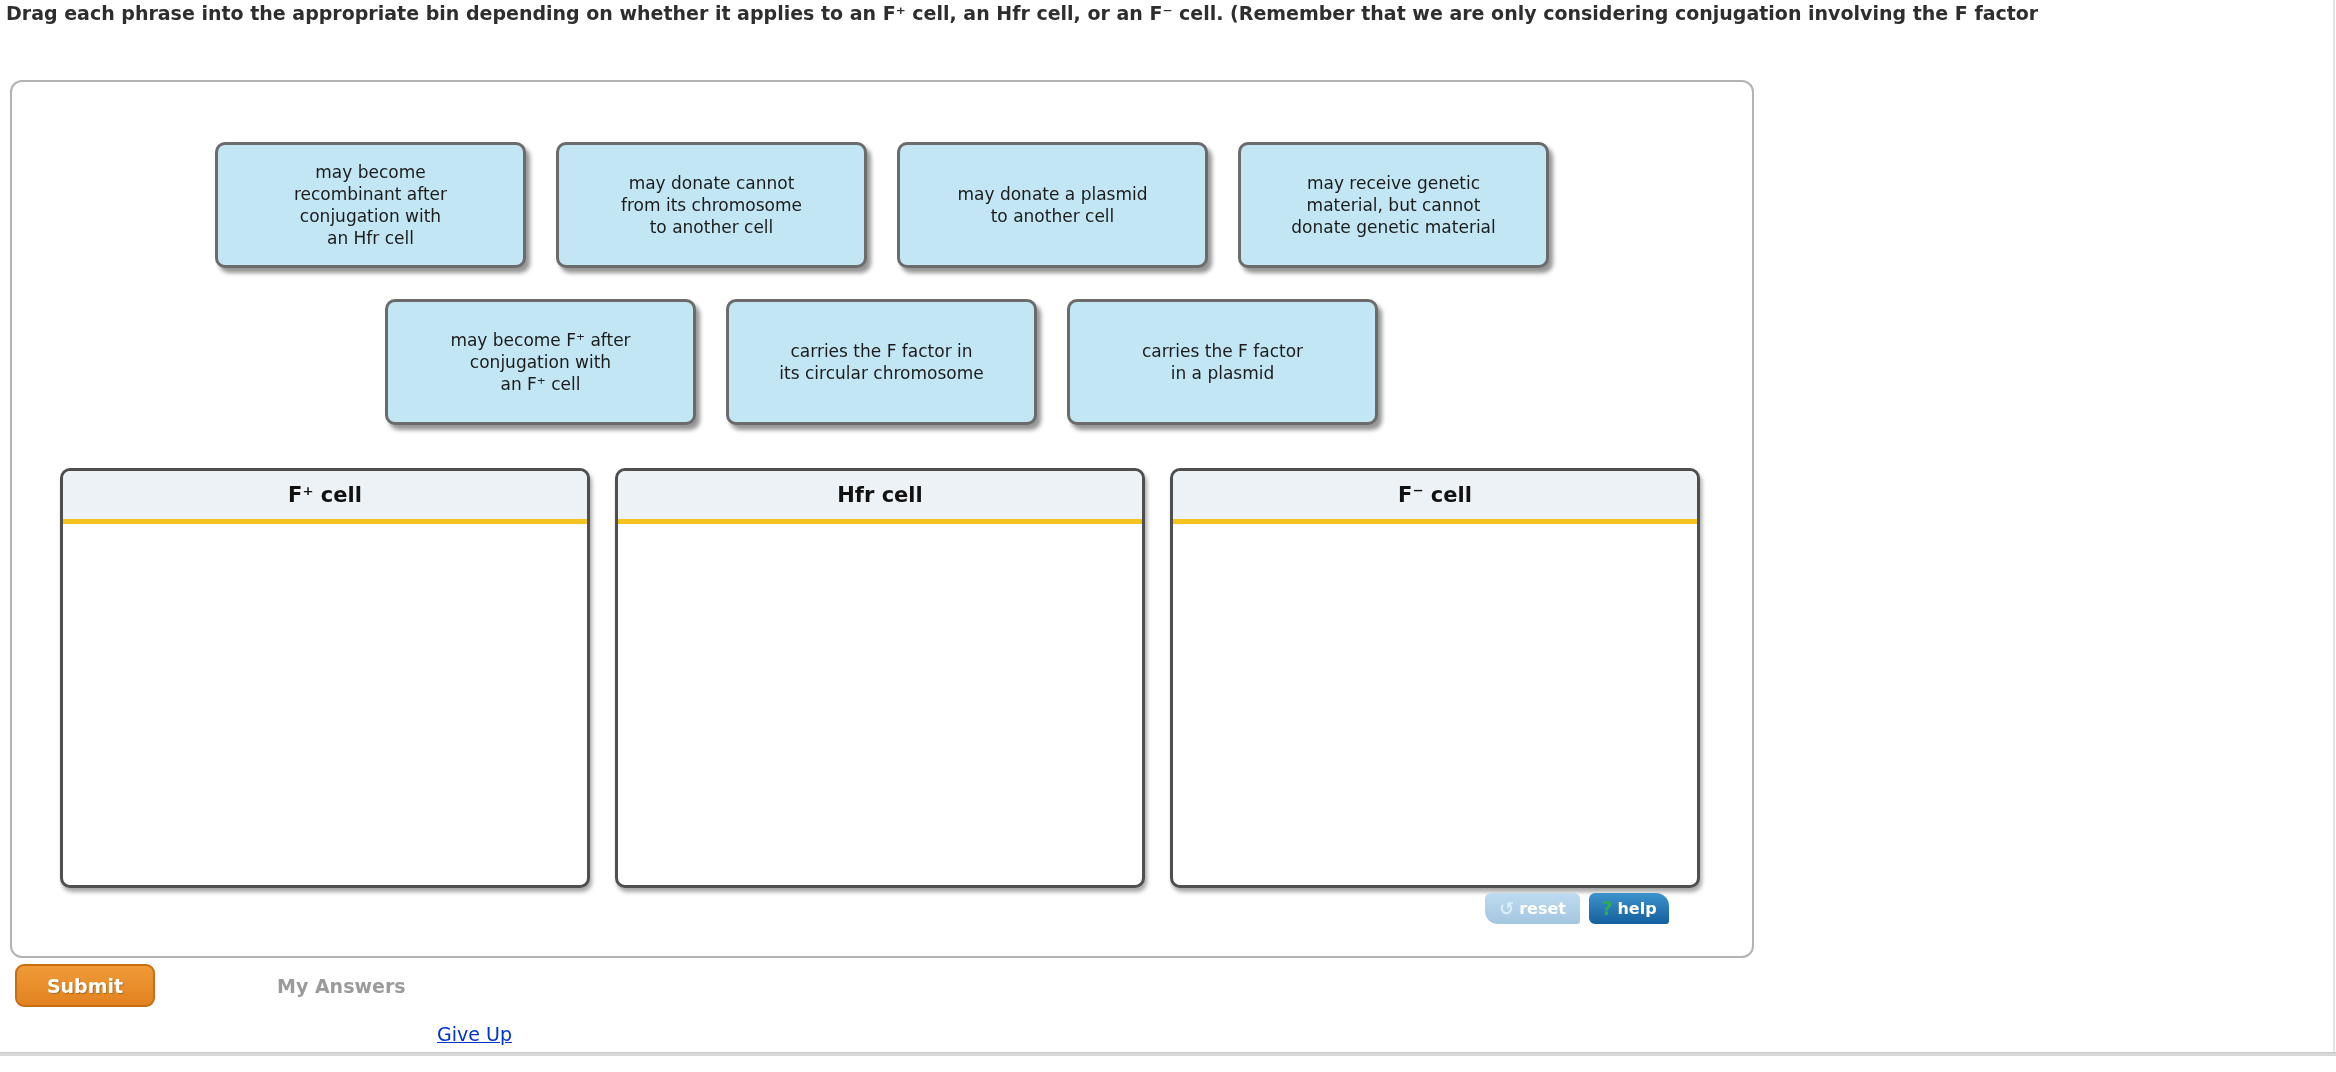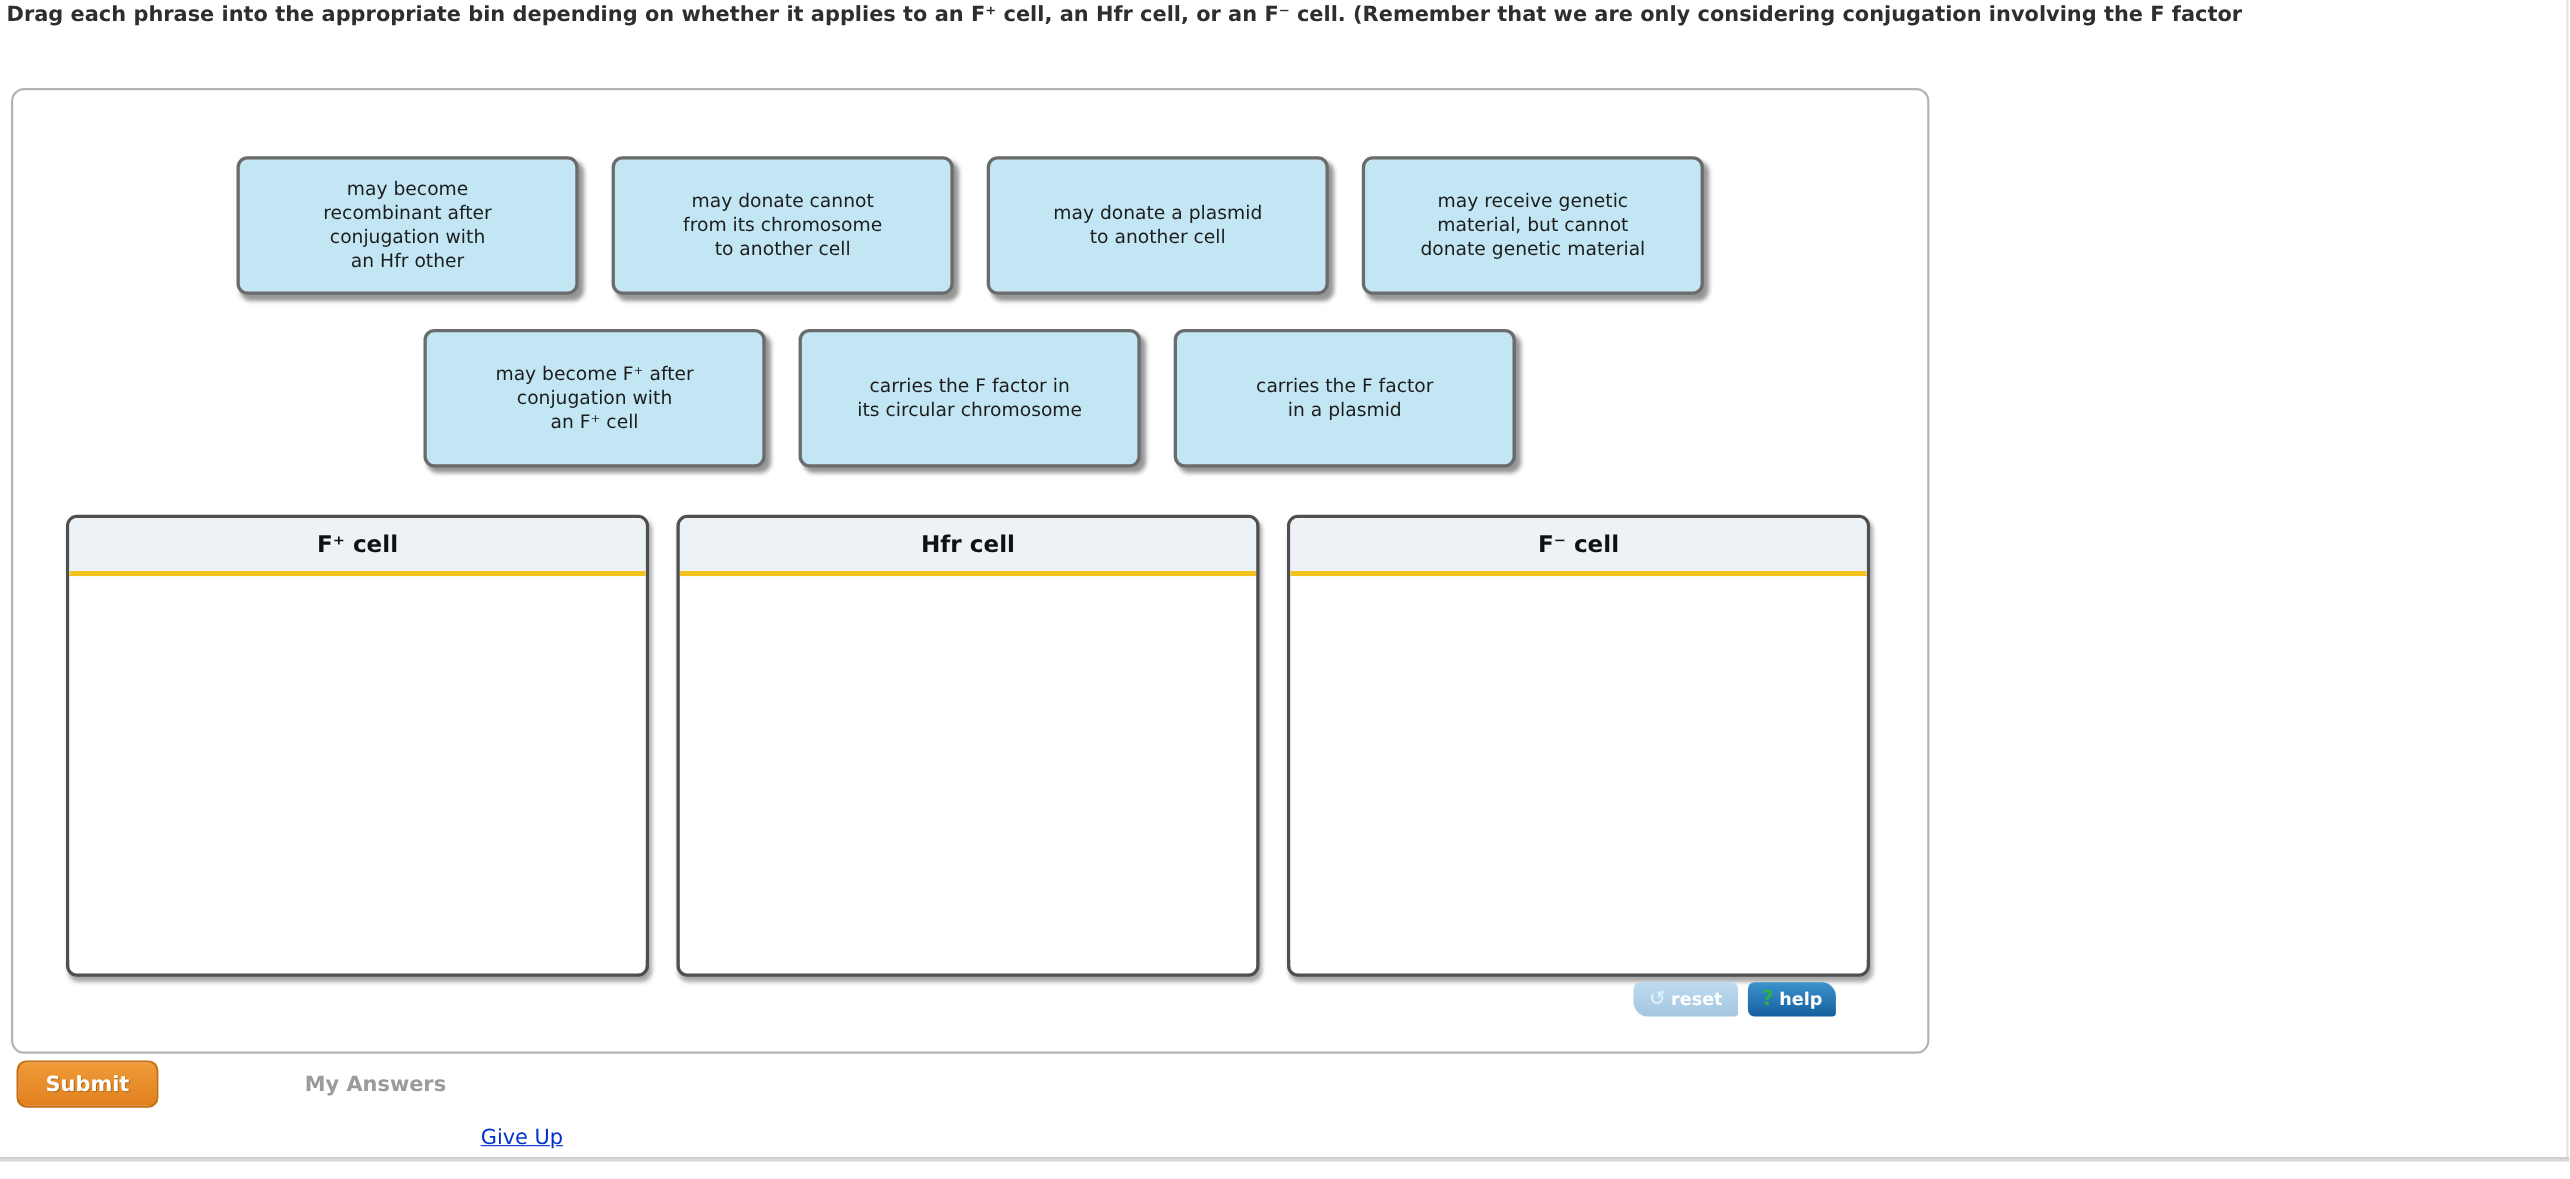--- a/index.html
+++ b/index.html
@@ -41,21 +41,21 @@
                display: flex; align-items: center; justify-content: center; gap: 5px; cursor: pointer; }
   .reset-btn .ricon { color: #d9edf9; font-size: 18px; font-weight: 700; line-height: 1; }
   .help-btn { left: 1589px; top: 893px; width: 80px; height: 31px;
               background: linear-gradient(#3c93cc, #155f9e); color: #ffffff;
               border: none; border-radius: 6px 13px 3px 6px;
               font-family: "DejaVu Sans", sans-serif; font-weight: 700; font-size: 16px;
               display: flex; align-items: center; justify-content: center; gap: 5px; cursor: pointer; }
   .help-btn .qicon { color: #2fae4e; font-size: 19px; font-weight: 700; line-height: 1; }
 
   
-  .submit-btn { left: 15px; top: 964px; width: 129px; height: 43px;
+  .submit-btn { left: 15px; top: 964px; width: 140px; height: 43px;
                 background: linear-gradient(#ef9b38, #e1821f); border: 2px solid #c96f12;
                 border-radius: 9px; color: #ffffff; font-family: "DejaVu Sans", sans-serif;
                 font-weight: 700; font-size: 19px; text-shadow: 1px 1px 1px rgba(0,0,0,0.25);
                 cursor: pointer; }
   .my-answers { left: 277px; top: 975px; color: #9b9b9b; font-weight: 700; font-size: 19px; cursor: default; }
   .give-up { left: 437px; top: 1023px; color: #0033cc; font-weight: 400; font-size: 19px;
              text-decoration: underline; cursor: pointer; }
 
   
   .bottom-divider { left: 0; top: 1052px; width: 2336px; height: 4px; background: #d9d9d9;
@@ -68,21 +68,21 @@
 <div class="abs instruction">
   <span class="iline">Drag each phrase into the appropriate bin depending on whether it applies to an F⁺ cell, an Hfr cell, or an F⁻ cell. (Remember that we are only considering conjugation involving the F factor</span>
 </div>
 
 <div class="abs activity-panel"></div>
 
 <div class="abs chip" style="left:215px; top:142px;">
   <span>may become
 recombinant after
 conjugation with
-an Hfr other</span>
+an Hfr cell</span>
 </div>
 <div class="abs chip" style="left:556px; top:142px;">
   <span>may donate cannot
 from its chromosome
 to another cell</span>
 </div>
 <div class="abs chip" style="left:897px; top:142px;">
   <span>may donate a plasmid
 to another cell</span>
 </div>

